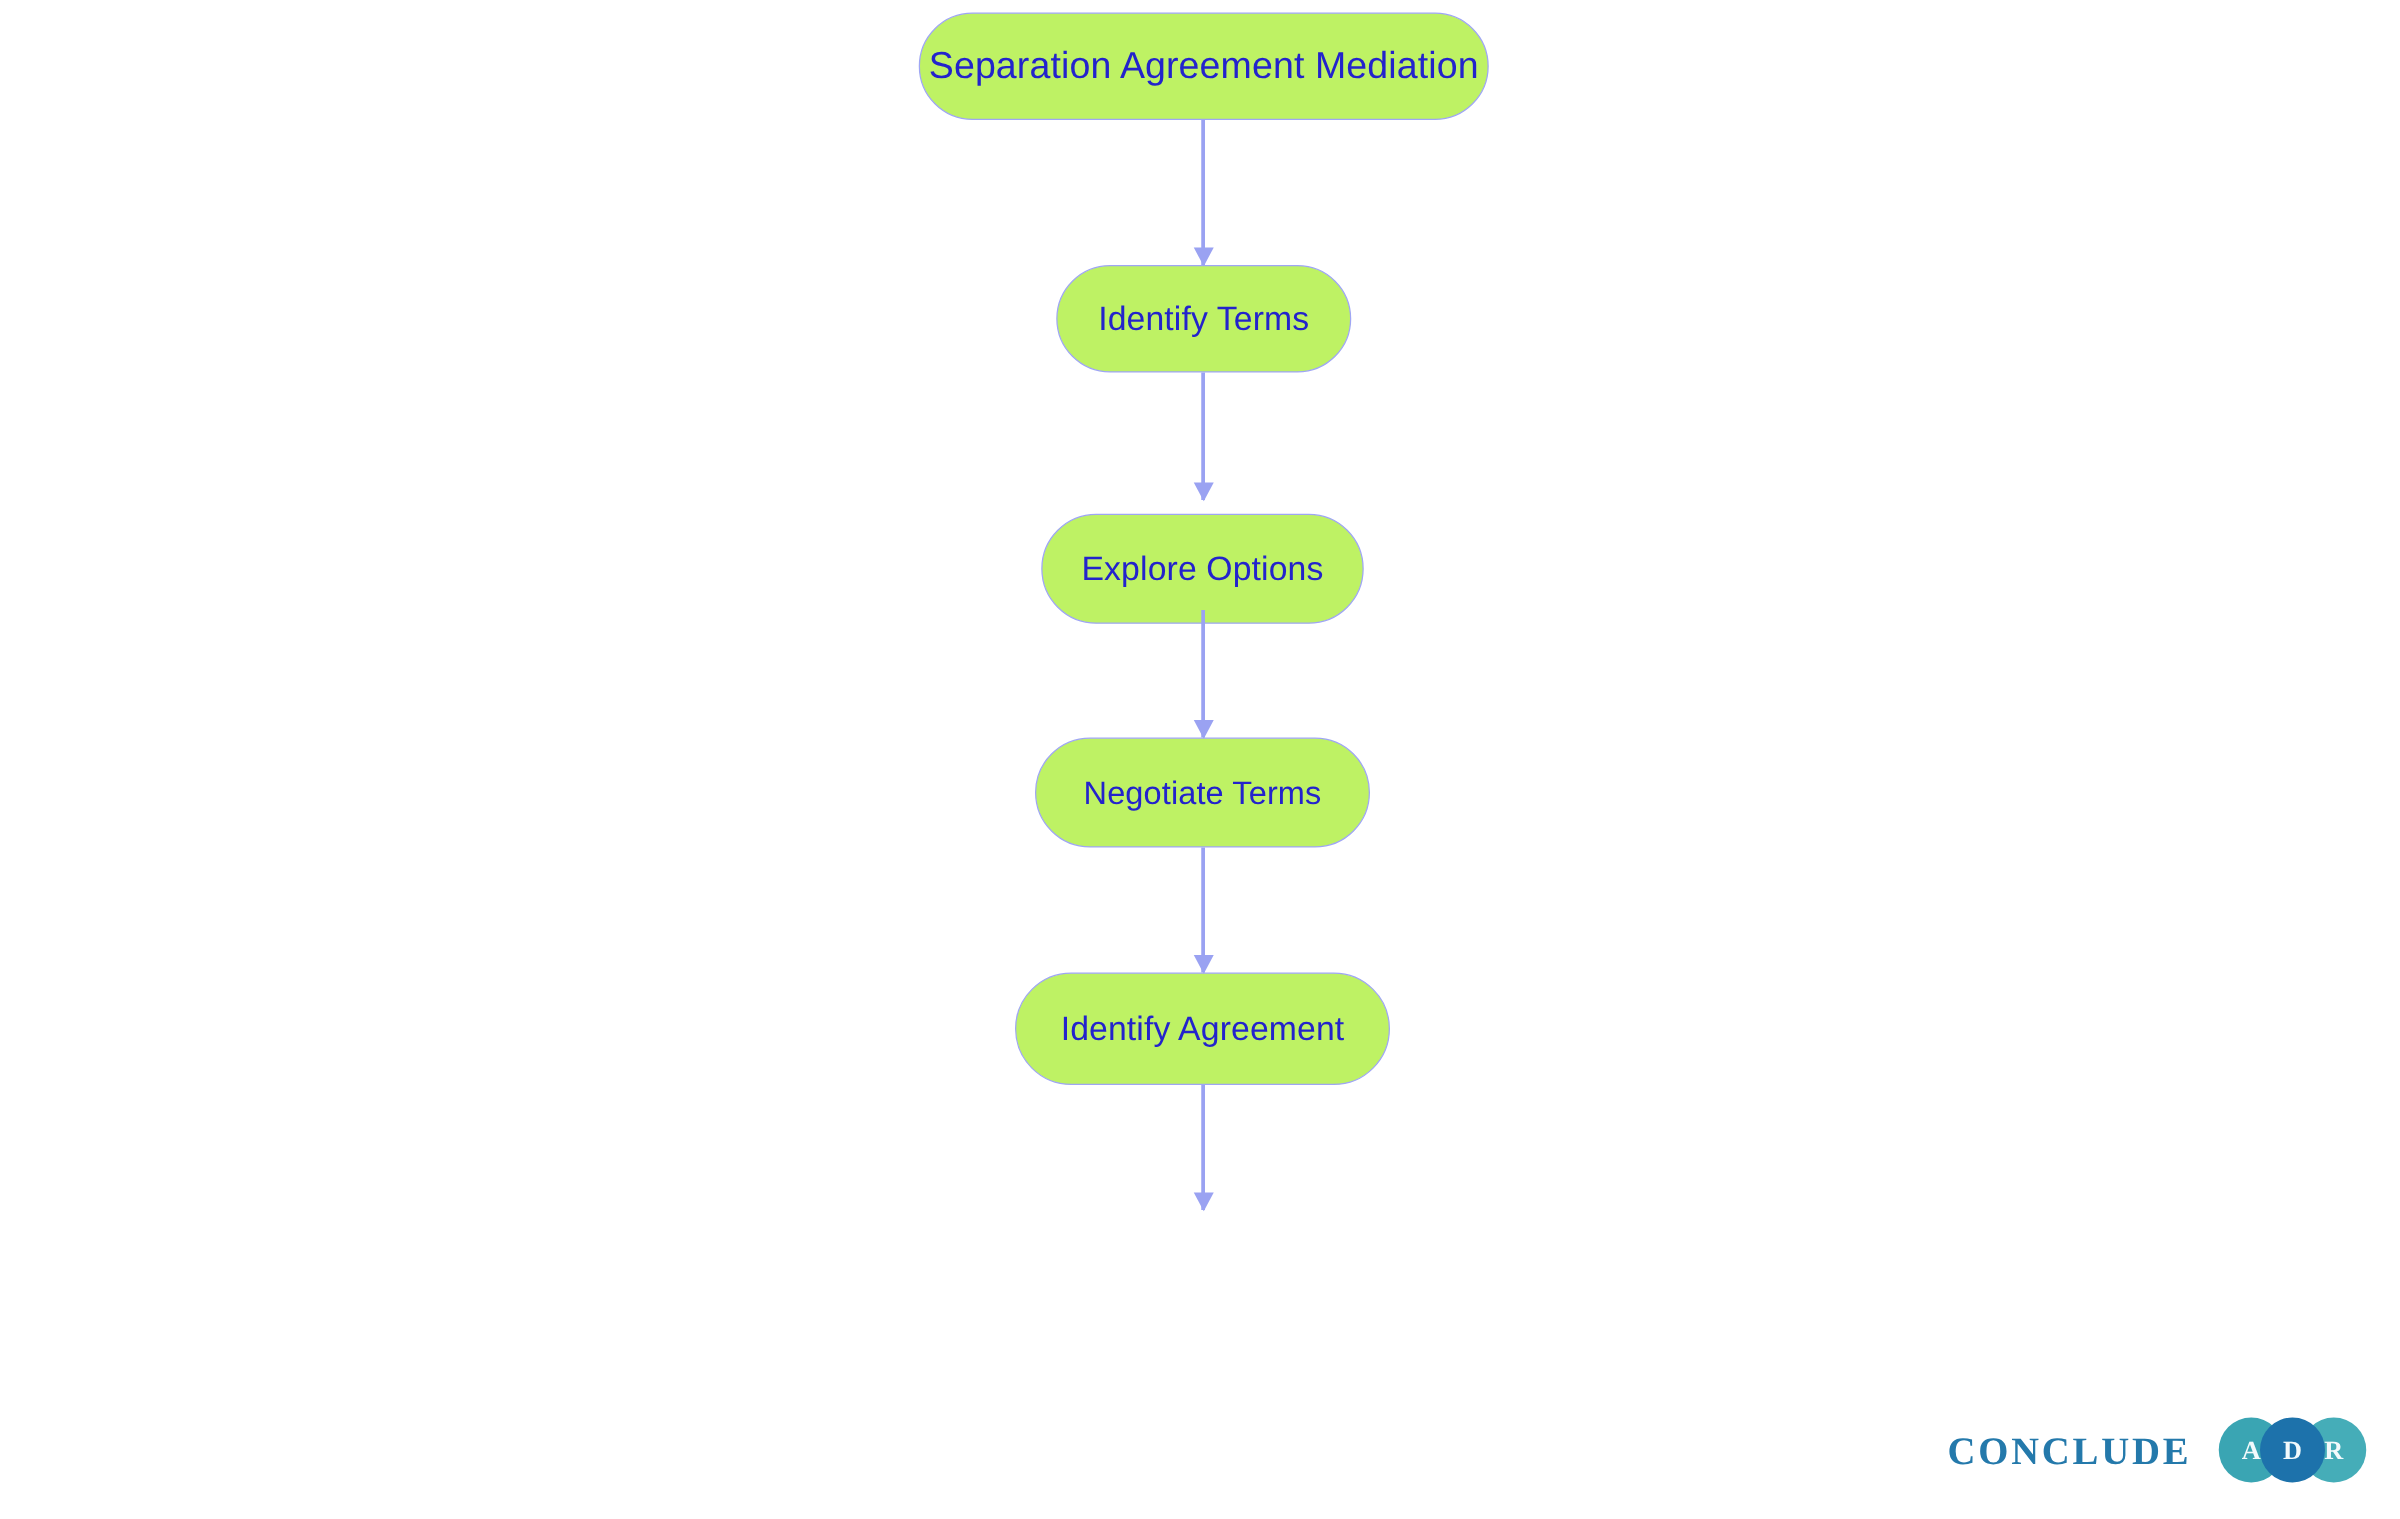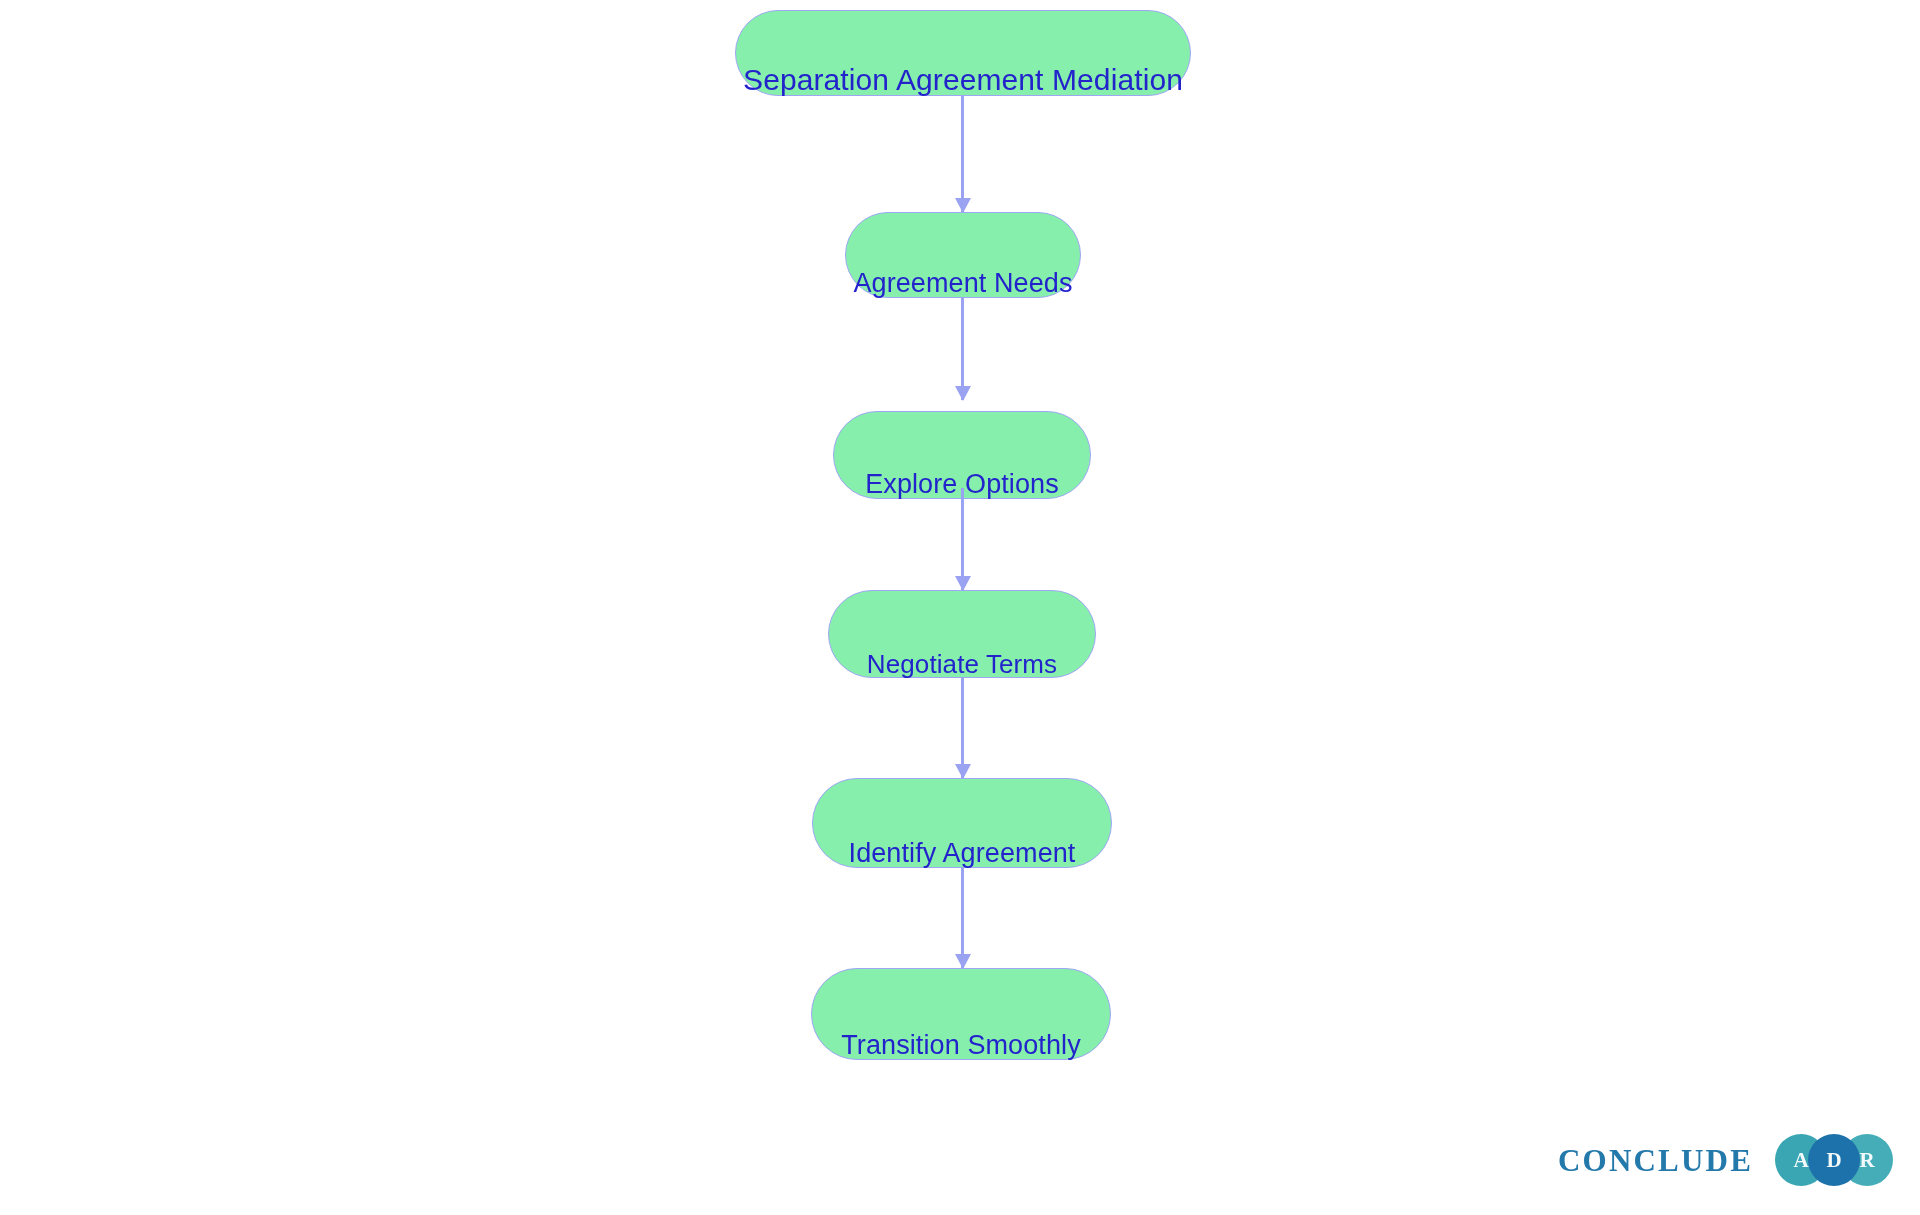--- a/index.html
+++ b/index.html
@@ -23,23 +23,23 @@
     top: 0;
     width: 1920px;
     height: 1215px;
   }
 
   
   .node {
     position: absolute;
     box-sizing: border-box;
     display: flex;
-    align-items: flex-end;
+    align-items: center;
     justify-content: center;
-    background: #86efac;
+    background: #bef264;
     border: 1.4px solid #9fa6f4;
     border-radius: 999px;
     color: #2323cc;
     letter-spacing: 0.1px;
     white-space: nowrap;
   }
   .node .node-label {
     display: block;
     line-height: 1;
     font-weight: 400;
@@ -130,38 +130,35 @@
 </head>
 <body>
 
 <div id="flow-canvas">
 
   <div class="node" id="node-0">
     <span class="node-label">Separation Agreement Mediation</span>
   </div>
 
   <div class="node" id="node-1">
-    <span class="node-label">Agreement Needs</span>
+    <span class="node-label">Identify Terms</span>
   </div>
 
   <div class="node" id="node-2">
     <span class="node-label">Explore Options</span>
   </div>
 
   <div class="node" id="node-3">
     <span class="node-label">Negotiate Terms</span>
   </div>
 
   <div class="node" id="node-4">
     <span class="node-label">Identify Agreement</span>
   </div>
 
-  <div class="node" id="node-5">
-    <span class="node-label">Transition Smoothly</span>
-  </div>
 
   <div class="connector" id="conn-0">
     <span class="conn-line"></span>
     <span class="conn-head"></span>
   </div>
   <div class="connector" id="conn-1">
     <span class="conn-line"></span>
     <span class="conn-head"></span>
   </div>
   <div class="connector" id="conn-2">

